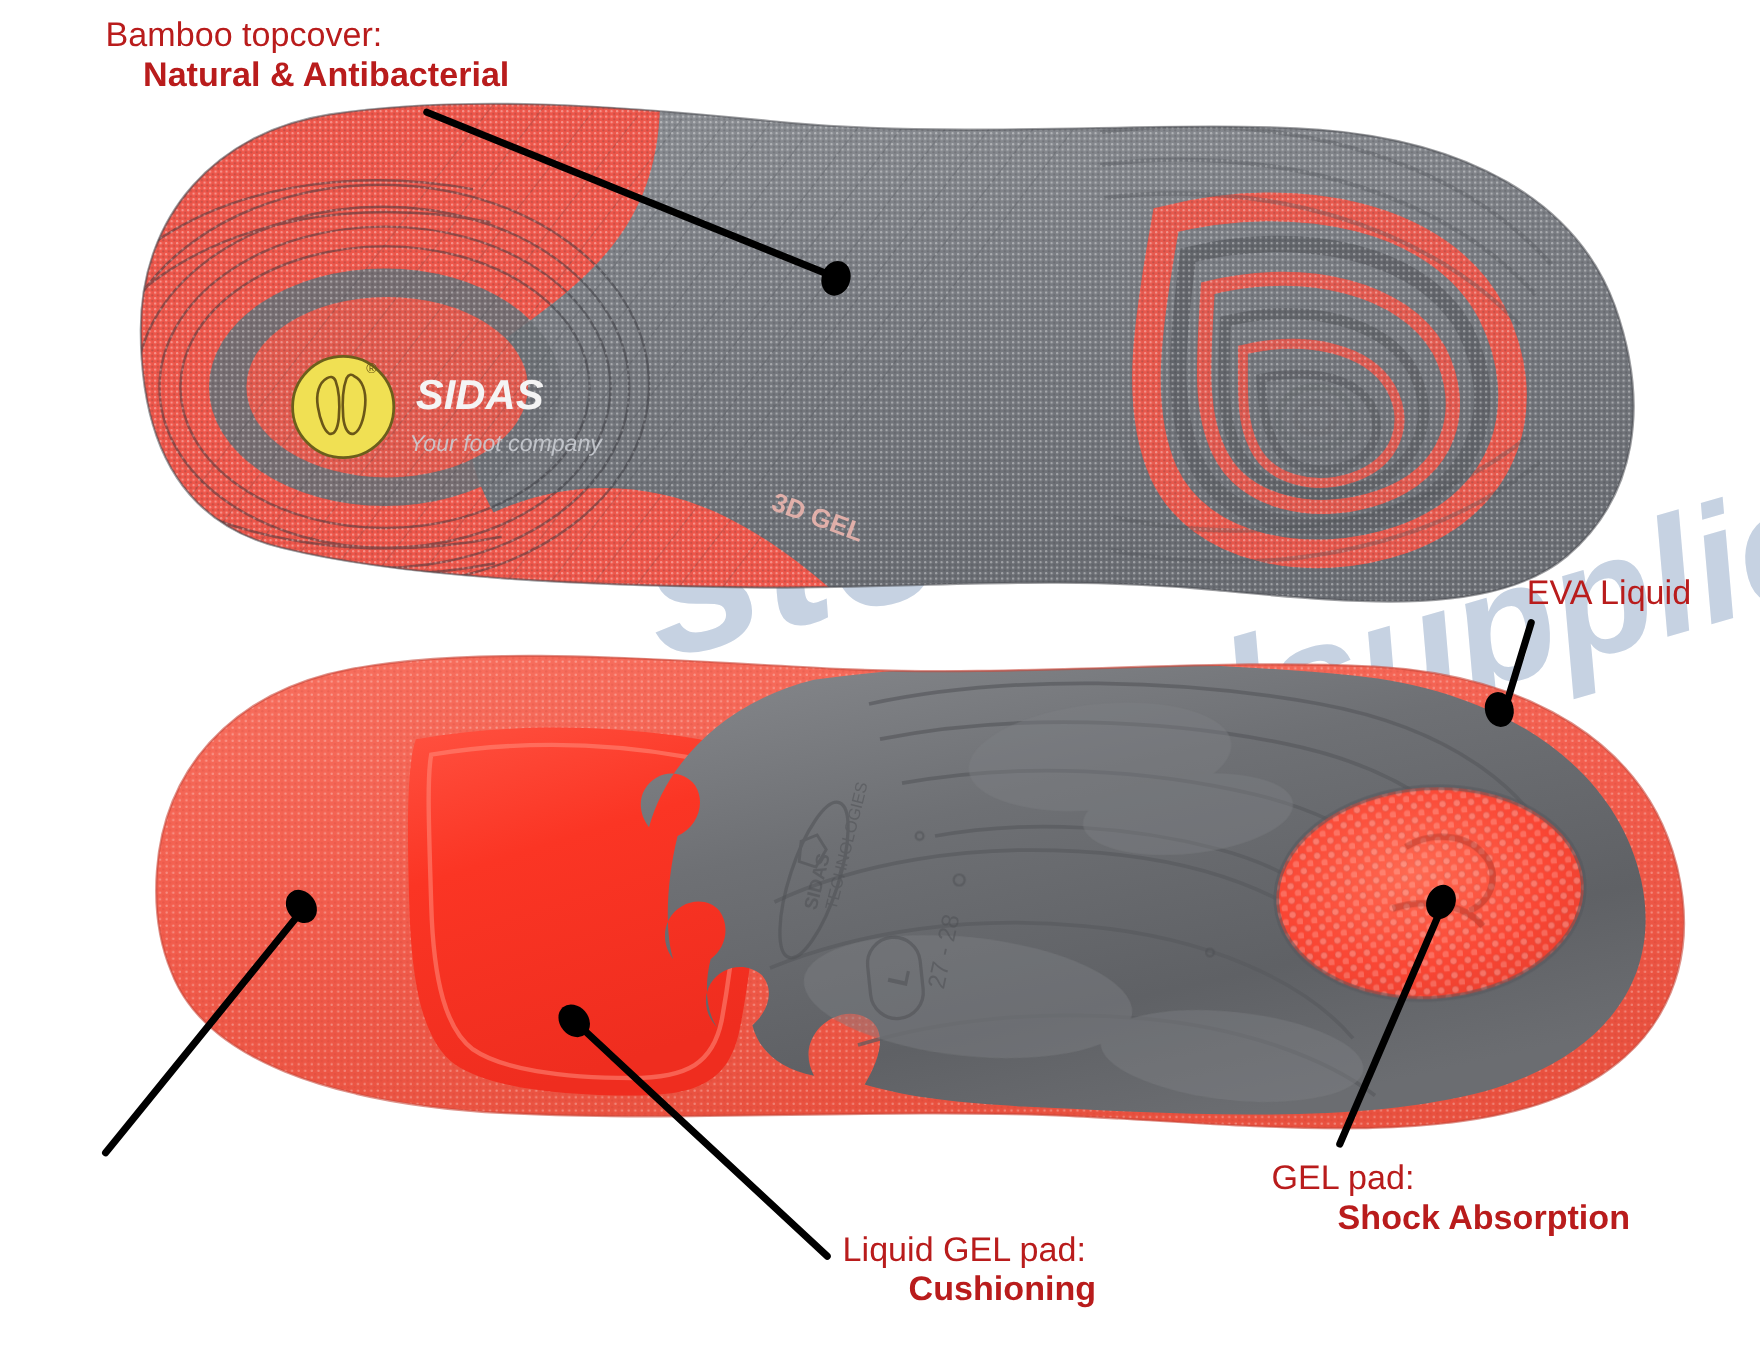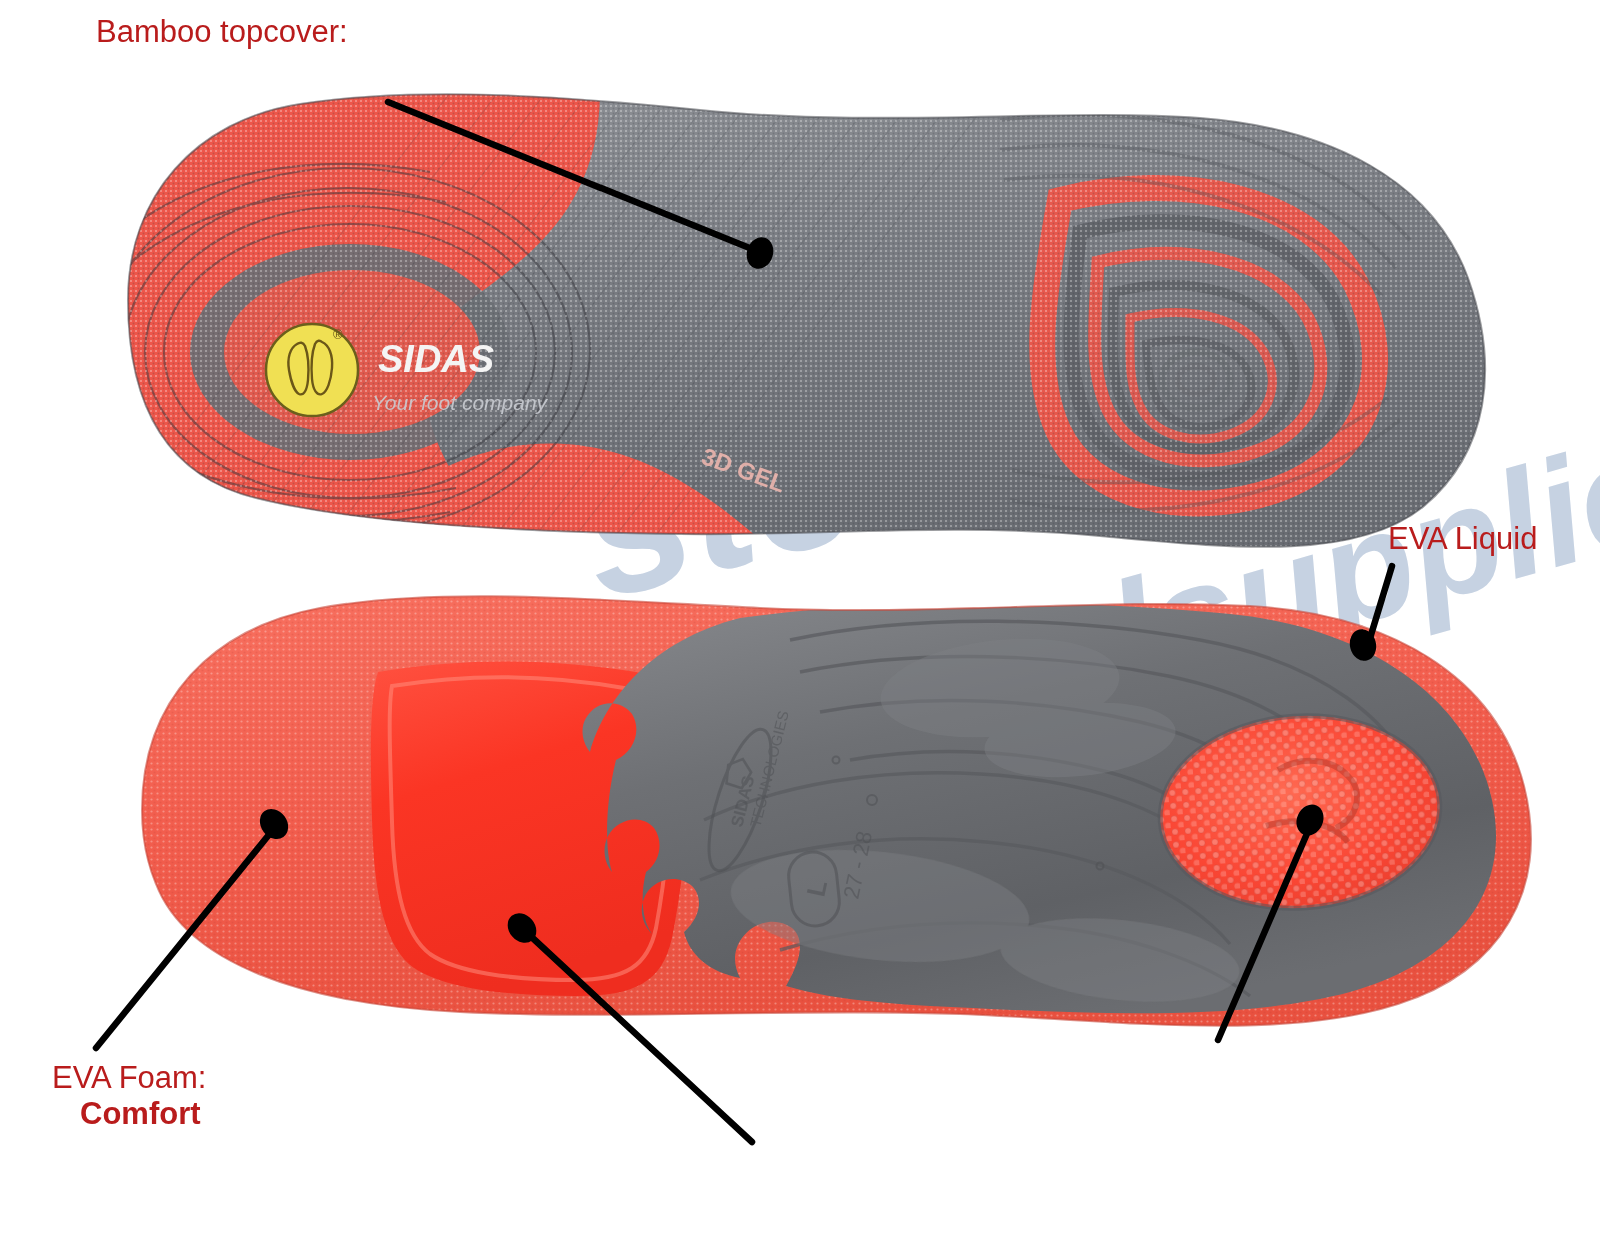--- a/index.html
+++ b/index.html
@@ -368,26 +368,31 @@
       <ellipse cx="760" cy="253" rx="13" ry="16" transform="rotate(18 760 253)"></ellipse>
       <ellipse cx="1363" cy="645" rx="13" ry="16" transform="rotate(-14 1363 645)"></ellipse>
       <ellipse cx="1310" cy="820" rx="13" ry="16" transform="rotate(24 1310 820)"></ellipse>
       <ellipse cx="522" cy="928" rx="13" ry="16" transform="rotate(-40 522 928)"></ellipse>
       <ellipse cx="274" cy="824" rx="13" ry="16" transform="rotate(-36 274 824)"></ellipse>
     </g>
   </svg>
 
   <div class="callout" id="callout-bamboo">
     <div class="line1">Bamboo topcover:</div>
+    <div class="line2 indent">Natural &amp; Antibacterial</div>
   </div>
 
   <div class="callout" id="callout-evashell">
     <div class="line1">EVA Liquid</div>
   </div>
 
-
-
-  <div class="callout" id="callout-evafoam">
-    <div class="line1">EVA Foam:</div>
-    <div class="line2 indent-sm">Comfort</div>
+  <div class="callout" id="callout-gelpad">
+    <div class="line1">GEL pad:</div>
+    <div class="line2 indent-lg">Shock Absorption</div>
   </div>
 
+  <div class="callout" id="callout-liquid">
+    <div class="line1">Liquid GEL pad:</div>
+    <div class="line2 indent-lg">Cushioning</div>
+  </div>
+
+
 </div>
 
 </body></html>

